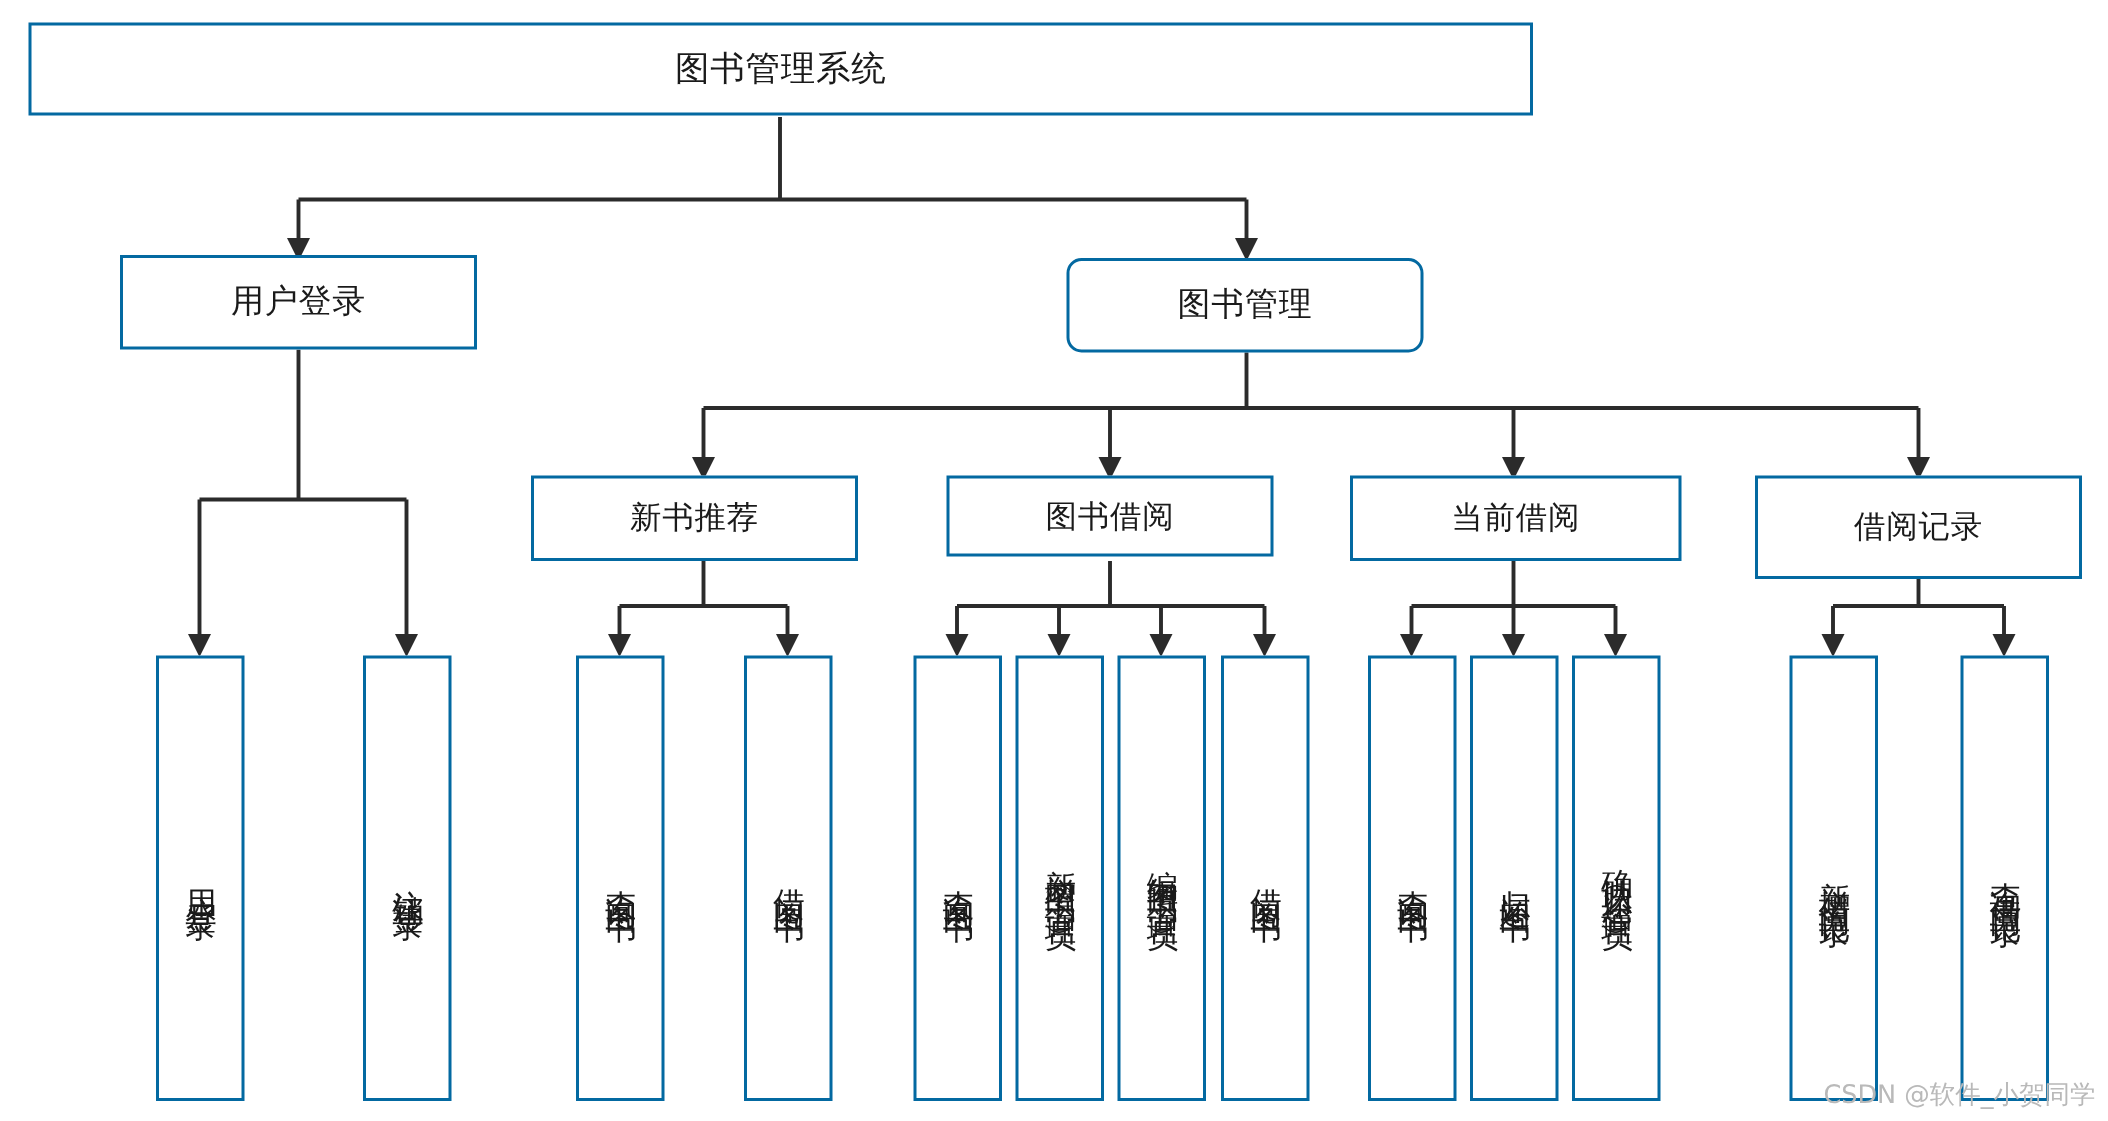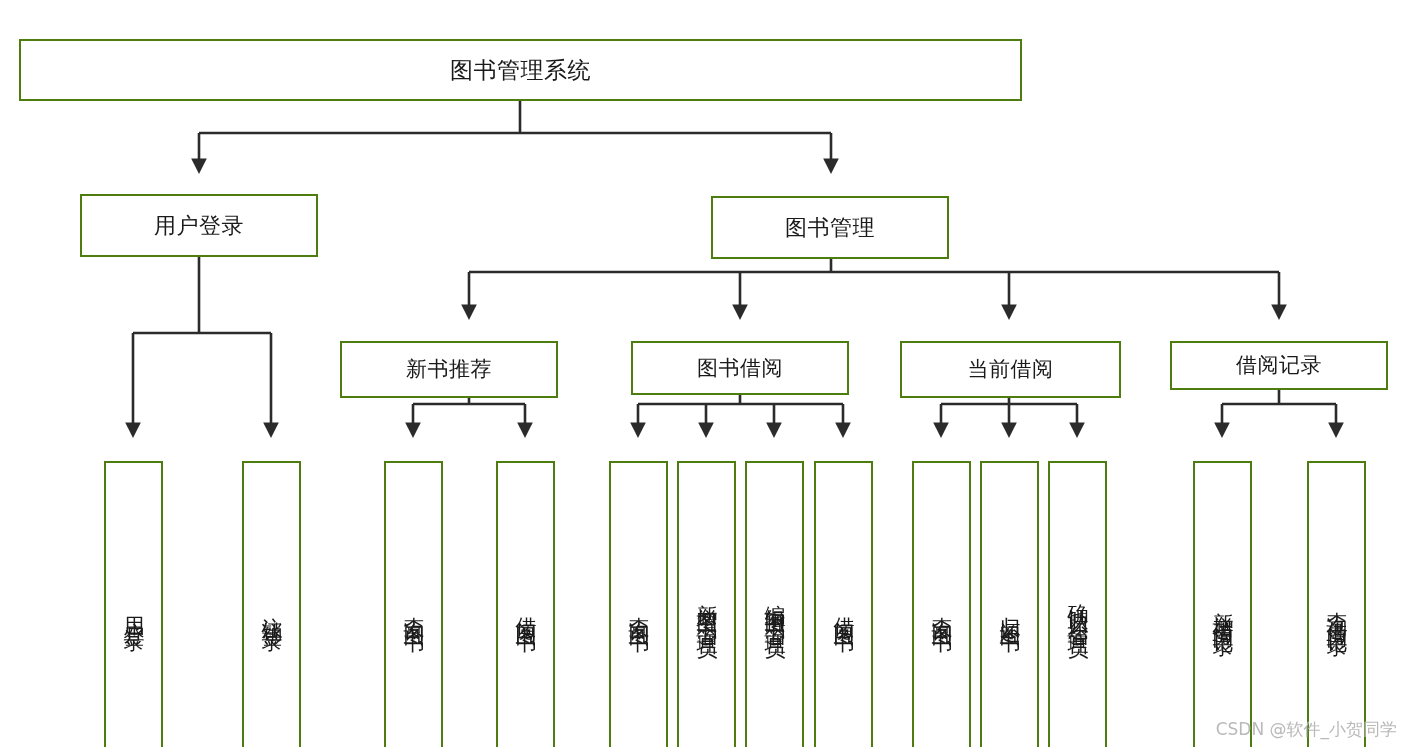--- a/index.html
+++ b/index.html
@@ -21,26 +21,25 @@
     position: absolute;
     left: 0;
     top: 0;
     width: 1405px;
     height: 747px;
   }
   .node {
     position: absolute;
     box-sizing: border-box;
     background: #ffffff;
-    border: 2px solid #4d7c0f;
+    border: 2px solid #0369a1;
     display: flex;
     align-items: center;
     justify-content: center;
     z-index: 2;
-    margin-top: 24px;
   }
   .node .label {
     color: #1a1a1a;
     letter-spacing: 0.5px;
     white-space: nowrap;
     line-height: 1.15;
   }
   .node.root .label { font-size: 23px; }
   .node.lvl2 .label { font-size: 22px; }
   .node.lvl3 .label { font-size: 21px; }
@@ -125,34 +124,34 @@
     </g>
   </svg>
 
   <div class="node root" style="left:19px; top:15px; width:1003px; height:62px;">
     <span class="label">图书管理系统</span>
   </div>
 
   <div class="node lvl2" style="left:80px; top:170px; width:238px; height:63px;">
     <span class="label">用户登录</span>
   </div>
-  <div class="node lvl2" style="left:711px; top:172px; width:238px; height:63px;">
+  <div class="node lvl2" style="left:711px; top:172px; width:238px; height:63px;border-radius:10px;">
     <span class="label">图书管理</span>
   </div>
 
-  <div class="node lvl3" style="left:340px; top:317px; width:218px; height:57px;">
+  <div class="node lvl3" style="left:354px; top:317px; width:218px; height:57px;">
     <span class="label">新书推荐</span>
   </div>
   <div class="node lvl3" style="left:631px; top:317px; width:218px; height:54px;">
     <span class="label">图书借阅</span>
   </div>
   <div class="node lvl3" style="left:900px; top:317px; width:221px; height:57px;">
     <span class="label">当前借阅</span>
   </div>
-  <div class="node lvl3" style="left:1170px; top:317px; width:218px; height:49px;">
+  <div class="node lvl3" style="left:1170px; top:317px; width:218px; height:69px;">
     <span class="label">借阅记录</span>
   </div>
 
   <div class="node leaf" style="left:104px; top:437px; width:59px; height:297px;">
     <span class="label">用户登录</span>
   </div>
   <div class="node leaf" style="left:242px; top:437px; width:59px; height:297px;">
     <span class="label">注销登录</span>
   </div>
 

